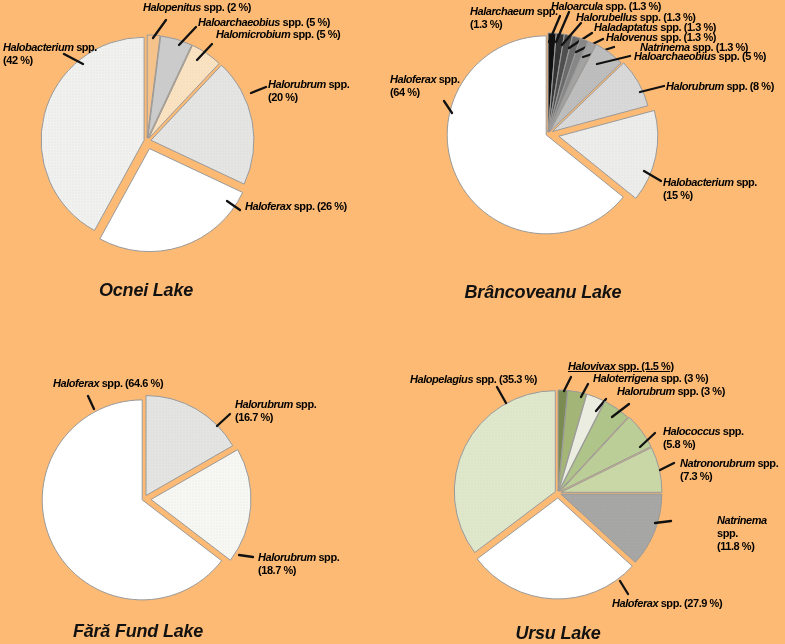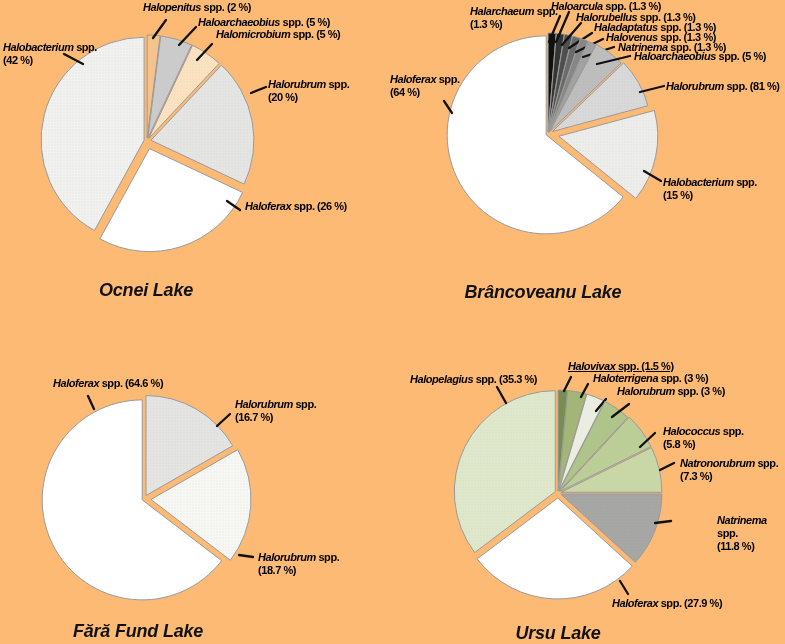--- a/index.html
+++ b/index.html
@@ -119,23 +119,23 @@
 (20 %)</span></div>
       <div class="pie-label" style="left: 245px; top: 200px;"><span class="genus">Haloferax</span><span> spp. (26 %)</span></div>
       <div class="pie-label" style="left: 3px; top: 41px;"><span class="genus">Halobacterium</span><span> spp.
 (42 %)</span></div>
       <div class="pie-label" style="left: 470px; top: 5px;"><span class="genus">Halarchaeum</span><span> spp.
 (1.3 %)</span></div>
       <div class="pie-label" style="left: 551px; top: 0px; text-align: center;"><span class="genus">Haloarcula</span><span> spp. (1.3 %)</span></div>
       <div class="pie-label" style="left: 576px; top: 11px;"><span class="genus">Halorubellus</span><span> spp. (1.3 %)</span></div>
       <div class="pie-label" style="left: 594px; top: 21px;"><span class="genus">Haladaptatus</span><span> spp. (1.3 %)</span></div>
       <div class="pie-label" style="left: 606px; top: 31px;"><span class="genus">Halovenus</span><span> spp. (1.3 %)</span></div>
-      <div class="pie-label" style="left: 618px; top: 41px;"><span class="genus">Natrinema</span><span> spp. (1.3 %)</span></div>
+      <div class="pie-label" style="left: 640px; top: 41px;"><span class="genus">Natrinema</span><span> spp. (1.3 %)</span></div>
       <div class="pie-label" style="left: 634px; top: 50px;"><span class="genus">Haloarchaeobius</span><span> spp. (5 %)</span></div>
-      <div class="pie-label" style="left: 666px; top: 80px;"><span class="genus">Halorubrum</span><span> spp. (81 %)</span></div>
+      <div class="pie-label" style="left: 666px; top: 80px;"><span class="genus">Halorubrum</span><span> spp. (8 %)</span></div>
       <div class="pie-label" style="left: 663px; top: 176px;"><span class="genus">Halobacterium</span><span> spp.
 (15 %)</span></div>
       <div class="pie-label" style="left: 390px; top: 73px;"><span class="genus">Haloferax</span><span> spp.
 (64 %)</span></div>
       <div class="pie-label" style="left: 235px; top: 398px;"><span class="genus">Halorubrum</span><span> spp.
 (16.7 %)</span></div>
       <div class="pie-label" style="left: 258px; top: 551px;"><span class="genus">Halorubrum</span><span> spp.
 (18.7 %)</span></div>
       <div class="pie-label" style="left: 53px; top: 377px;"><span class="genus">Haloferax</span><span> spp. (64.6 %)</span></div>
       <div class="pie-label" style="left: 568px; top: 360px; text-decoration: underline;"><span class="genus">Halovivax</span><span> spp. (1.5 %)</span></div>

